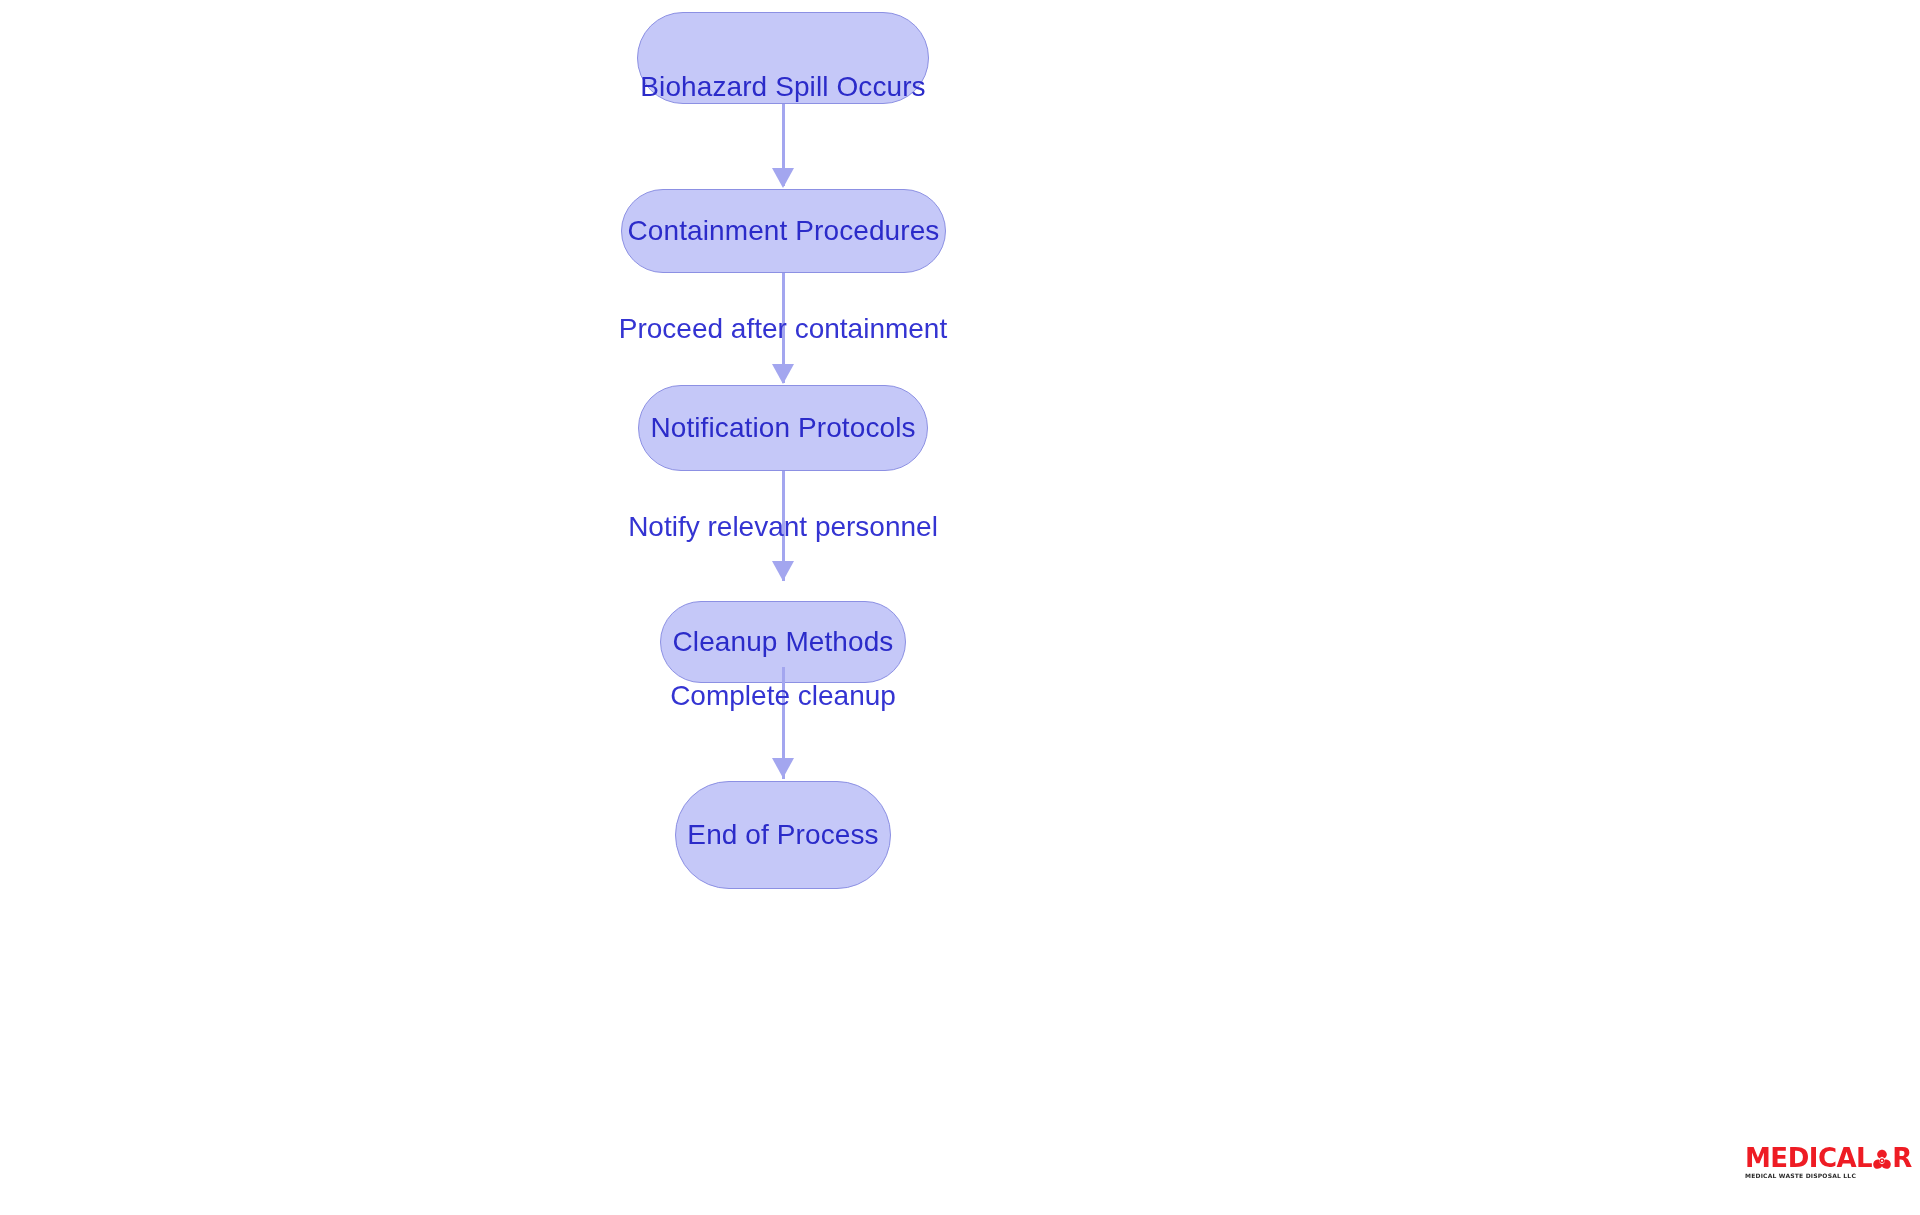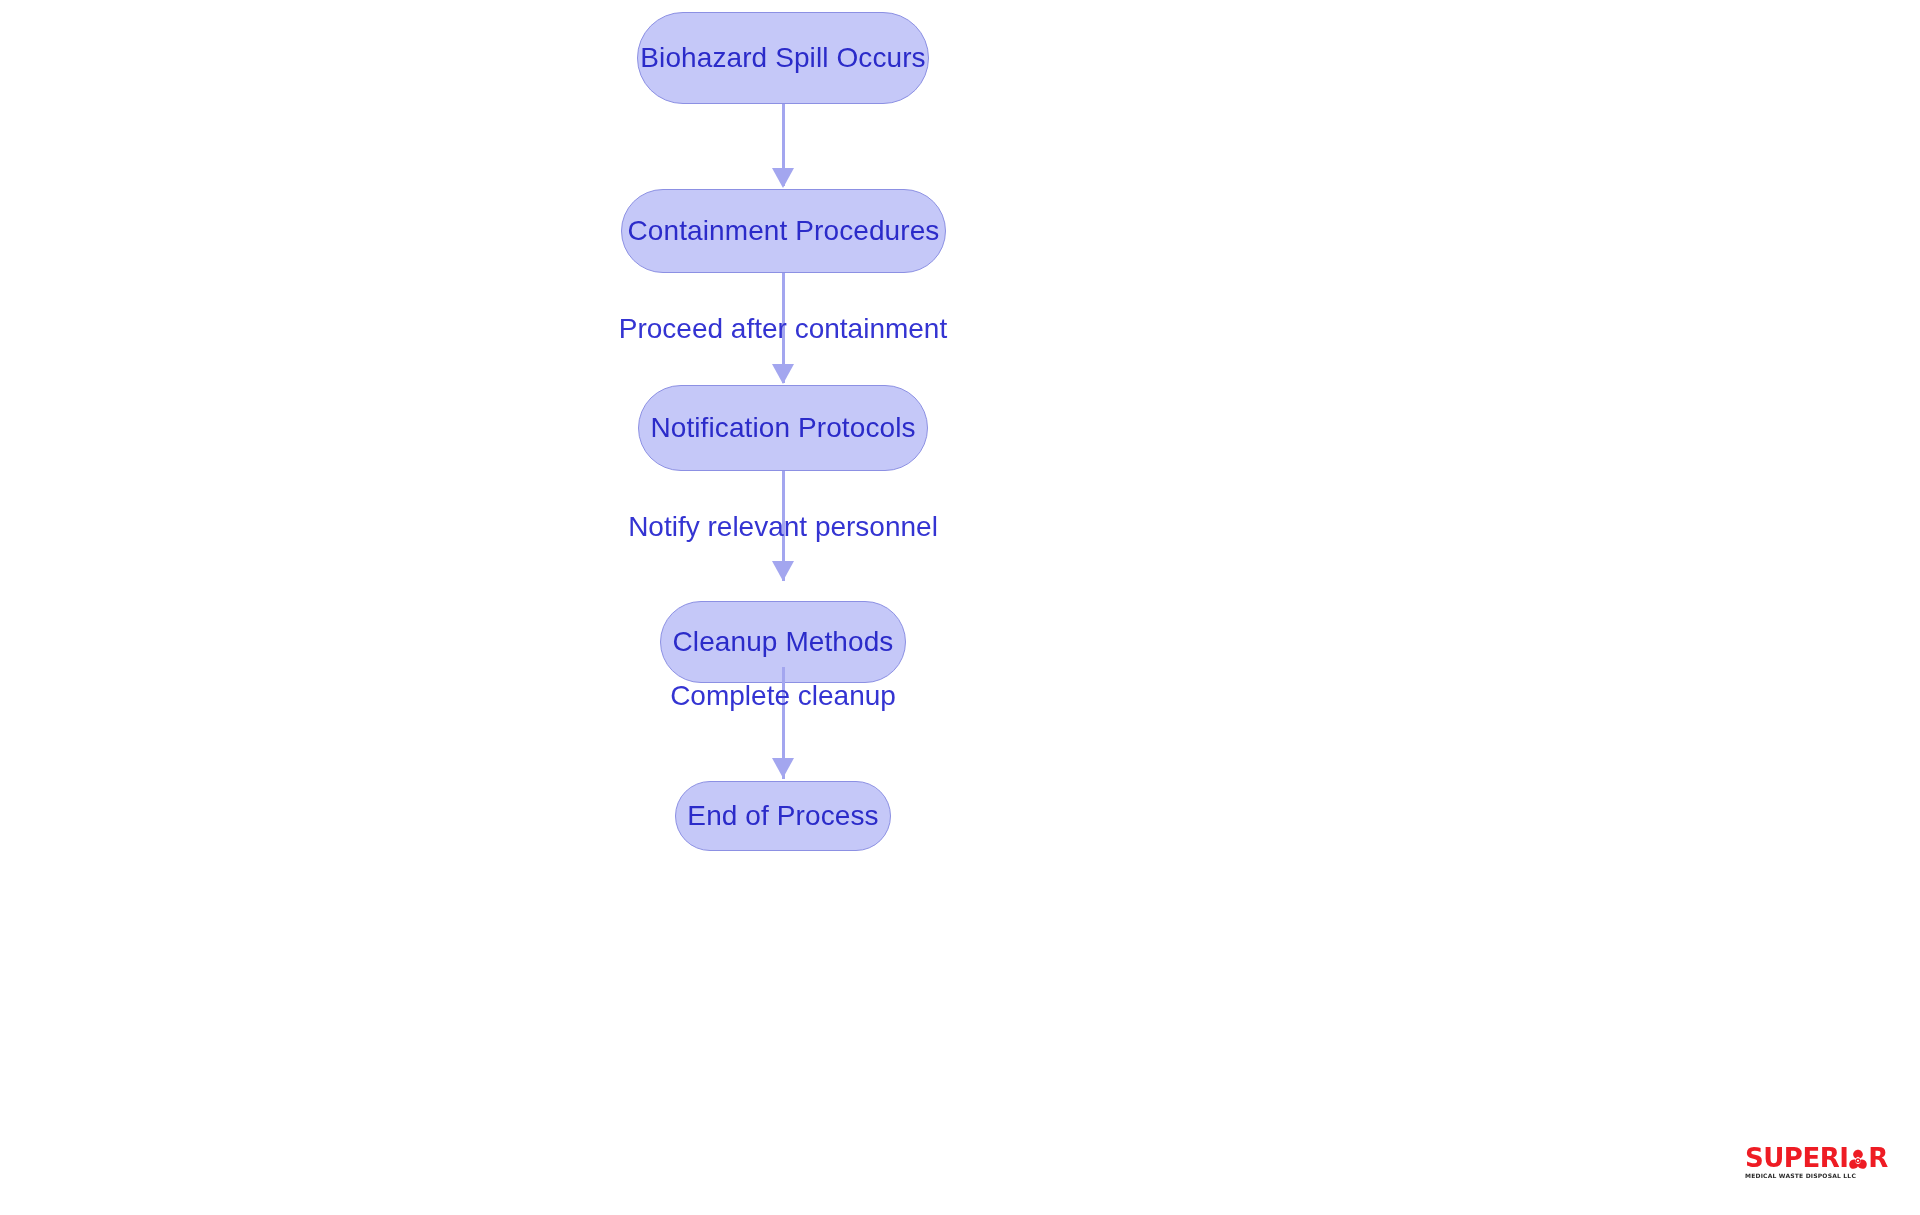--- a/index.html
+++ b/index.html
@@ -92,21 +92,21 @@
     line-height: 1;
     margin-top: 2px;
     white-space: nowrap;
   }
 </style>
 </head>
 <body>
 
 <div id="canvas">
 
-  <div class="node" style="left:637px; top:12px; width:292px; height:92px;">
+  <div class="node" style="left:637px; top:12px; width:292px; height:92px;align-items:flex-end;">
     <span>Biohazard Spill Occurs</span>
   </div>
 
   <div class="edge-line" style="left:782px; top:104px; height:82px;"></div>
   <div class="edge-head" style="left:772px; top:168px;"></div>
 
   <div class="node" style="left:621px; top:189px; width:325px; height:84px;text-align:right;">
     <span>Containment Procedures</span>
   </div>
 
@@ -123,27 +123,27 @@
   <div class="edge-label" style="left:783px; top:511px;">Notify relevant personnel</div>
 
   <div class="node" style="left:660px; top:585px; width:246px; height:82px;margin-top:16px;">
     <span>Cleanup Methods</span>
   </div>
 
   <div class="edge-line" style="left:782px; top:667px; height:112px;"></div>
   <div class="edge-head" style="left:772px; top:758px;"></div>
   <div class="edge-label" style="left:783px; top:680px;text-align:center;">Complete cleanup</div>
 
-  <div class="node" style="left:675px; top:781px; width:216px; height:70px;">
+  <div class="node" style="left:675px; top:781px; width:216px; height:108px;">
     <span>End of Process</span>
   </div>
 
   <div id="watermark">
     <div class="wm-main">
-      <span>SUPERI</span>
+      <span>MEDICAL</span>
       <span class="wm-biohazard">
         <svg viewBox="0 0 100 100" width="22" height="22" aria-hidden="true">
           <circle cx="50" cy="50" r="48" fill="#ffffff"></circle>
           <g fill="#ee1c24">
             <path d="M50 8 C62 8 72 18 72 30 C72 37 68 43 62 47 L50 40 L38 47 C32 43 28 37 28 30 C28 18 38 8 50 8 Z"></path>
             <path d="M13 86 C7 76 10 62 20 56 C26 52 33 52 39 54 L40 68 L52 75 C52 82 48 88 42 91 C32 97 19 96 13 86 Z"></path>
             <path d="M87 86 C81 96 68 97 58 91 C52 88 48 82 48 75 L60 68 L61 54 C67 52 74 52 80 56 C90 62 93 76 87 86 Z"></path>
             <circle cx="50" cy="58" r="11"></circle>
           </g>
           <circle cx="50" cy="58" r="5" fill="#ffffff"></circle>

